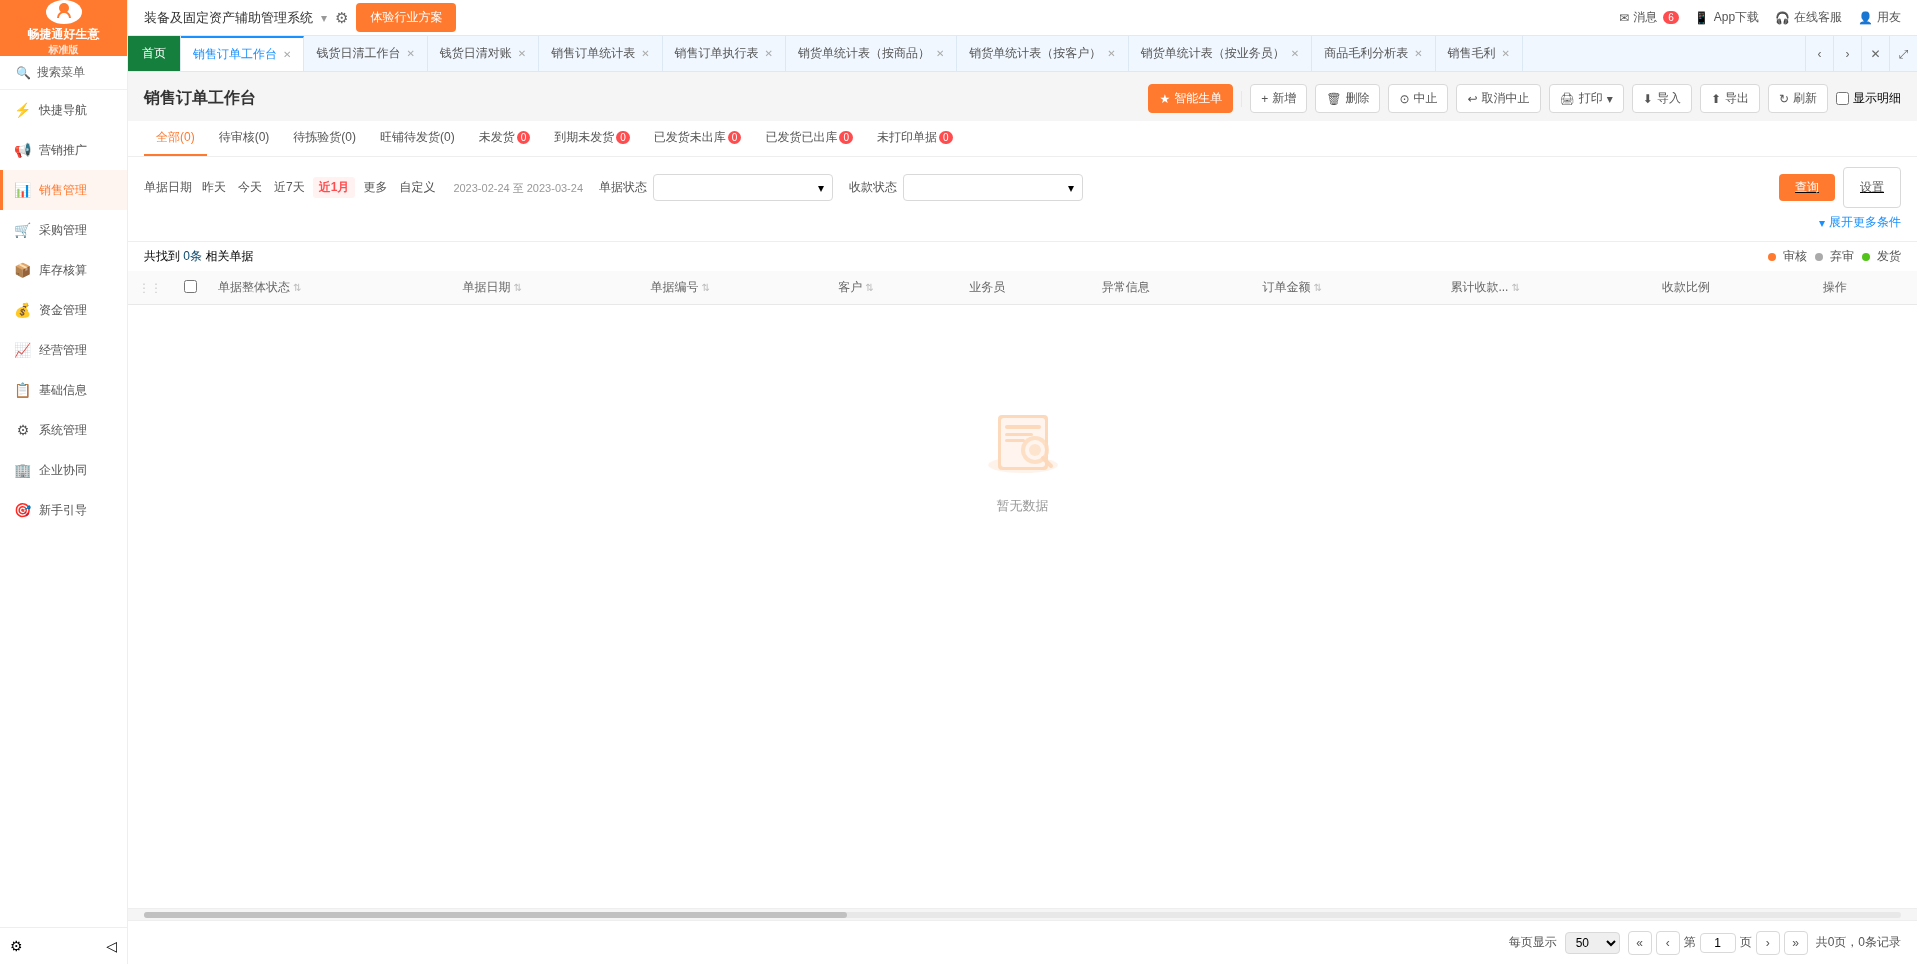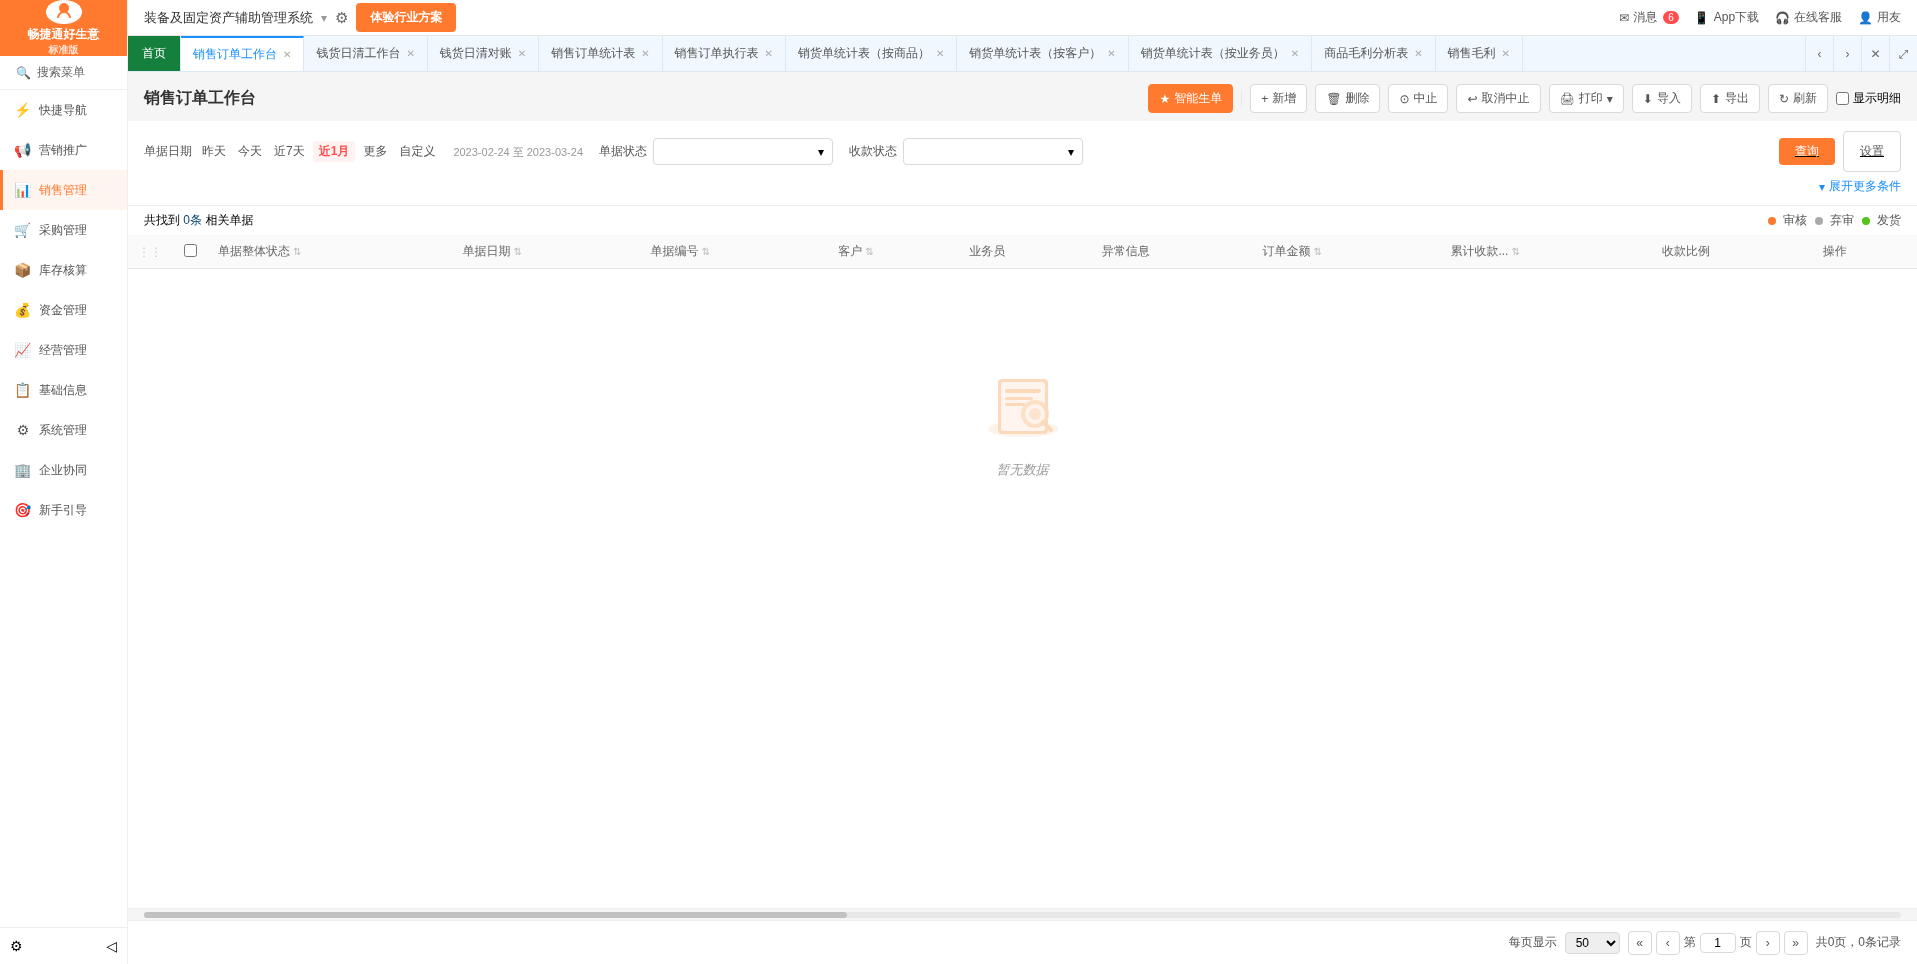--- a/index.html
+++ b/index.html
@@ -18,21 +18,21 @@
     .sidebar-bottom { margin-top: auto; padding: 10px; display: flex; justify-content: space-between; align-items: center; border-top: 1px solid #eee; }
 
     
     .main { flex: 1; display: flex; flex-direction: column; overflow: hidden; }
 
     
     .topbar { height: 36px; background: #fff; border-bottom: 1px solid #e8e8e8; display: flex; align-items: center; padding: 0 16px; justify-content: space-between; flex-shrink: 0; }
     .topbar-left { display: flex; align-items: center; gap: 8px; }
     .topbar-arrow { color: #999; }
     .topbar-settings { color: #666; cursor: pointer; font-size: 15px; }
-    .topbar-btn { background: #ff7a2f; color: #fff; border: none; padding: 6px 14px; border-radius: 4px; cursor: pointer; font-size: 12px; font-weight: bold; }
+    .topbar-btn { background: #ff7a2f; color: #fff; border: none; padding: 6px 14px; border-radius: 4px; cursor: pointer; font-size: 12px; }
     .topbar-right { display: flex; align-items: center; gap: 16px; color: #555; font-size: 12px; }
     .topbar-right-item { display: flex; align-items: center; gap: 4px; cursor: pointer; }
     .badge { background: #ff4d4f; color: #fff; border-radius: 8px; padding: 1px 5px; font-size: 10px; margin-left: 2px; }
 
     
     .tabbar { height: 36px; background: #f0f7ff; border-bottom: 1px solid #dce9f5; display: flex; align-items: center; overflow: hidden; flex-shrink: 0; }
     .tab-item { height: 36px; padding: 0 12px; display: flex; align-items: center; cursor: pointer; color: #555; font-size: 12px; white-space: nowrap; border-right: 1px solid #dce9f5; position: relative; flex-shrink: 0; }
     .tab-item.active { background: #fff; color: #1890ff; border-top: 2px solid #1890ff; }
     .tab-item .tab-close { margin-left: 6px; color: #aaa; font-size: 10px; }
     .tab-home { background: #15803d; color: #fff; padding: 9px 14px; }
@@ -74,21 +74,21 @@
     .result-bar { padding: 6px 16px; background: #fff; display: flex; align-items: center; justify-content: space-between; flex-shrink: 0; }
     .result-actions { display: flex; align-items: center; gap: 8px; }
     .result-action-btn { display: flex; align-items: center; gap: 7px; cursor: pointer; color: #555; font-size: 12px; }
     .result-action-btn .dot { width: 8px; height: 8px; border-radius: 50%; }
 
     
     .table-container { flex: 1; overflow: auto; background: #fff; }
     table { width: 100%; border-collapse: collapse; font-size: 12px; }
     thead tr { background: #fafafa; }
     th { padding: 8px 10px; text-align: left; color: #666; border-bottom: 1px solid #e8e8e8; white-space: nowrap; font-weight: normal; }
-    td { padding: 8px 10px; border-bottom: 1px solid #f0f0f0; color: #333; font-style: italic; }
+    td { padding: 8px 10px; border-bottom: 1px solid #f0f0f0; color: #333; }
     .th-sort { display: flex; align-items: center; gap: 3px; cursor: pointer; }
     .sort-icon { color: #bbb; font-size: 10px; }
     .checkbox-col { width: 36px; text-align: center; }
     .drag-col { width: 30px; color: #ccc; text-align: center; cursor: grab; }
 
     
     .empty-state { display: flex; flex-direction: column; align-items: center; justify-content: center; padding: 80px 0; }
     .empty-icon { width: 100px; height: 100px; margin-bottom: 12px; }
     .empty-text { color: #999; font-size: 13px; }
 
@@ -301,20 +301,31 @@
           <span>↻</span>
           <span>刷新</span>
         </button>
         <label style="display:flex;align-items:center;gap:4px;cursor:pointer;">
           <input type="checkbox" style="">
           <span>显示明细</span>
         </label>
       </div>
     </div>
 
+    <div class="filter-tabs">
+      <div class="filter-tab active">全部(0)</div>
+      <div class="filter-tab">待审核(0)</div>
+      <div class="filter-tab">待拣验货(0)</div>
+      <div class="filter-tab">旺铺待发货(0)</div>
+      <div class="filter-tab">未发货<span class="badge-red">0</span></div>
+      <div class="filter-tab">到期未发货<span class="badge-red">0</span></div>
+      <div class="filter-tab">已发货未出库<span class="badge-red">0</span></div>
+      <div class="filter-tab">已发货已出库<span class="badge-red">0</span></div>
+      <div class="filter-tab">未打印单据<span class="badge-red">0</span></div>
+    </div>
 
     <div class="search-bar">
       <div class="search-row">
         <div class="search-field">
           <span class="search-label">单据日期</span>
           <div class="date-range">
             <span class="date-option">昨天</span>
             <span class="date-option">今天</span>
             <span class="date-option">近7天</span>
             <span class="date-option active" style="color:#ff4d4f;font-weight:bold;background:#fff2f0;border-radius:3px;padding:2px 6px;">近1月</span>

